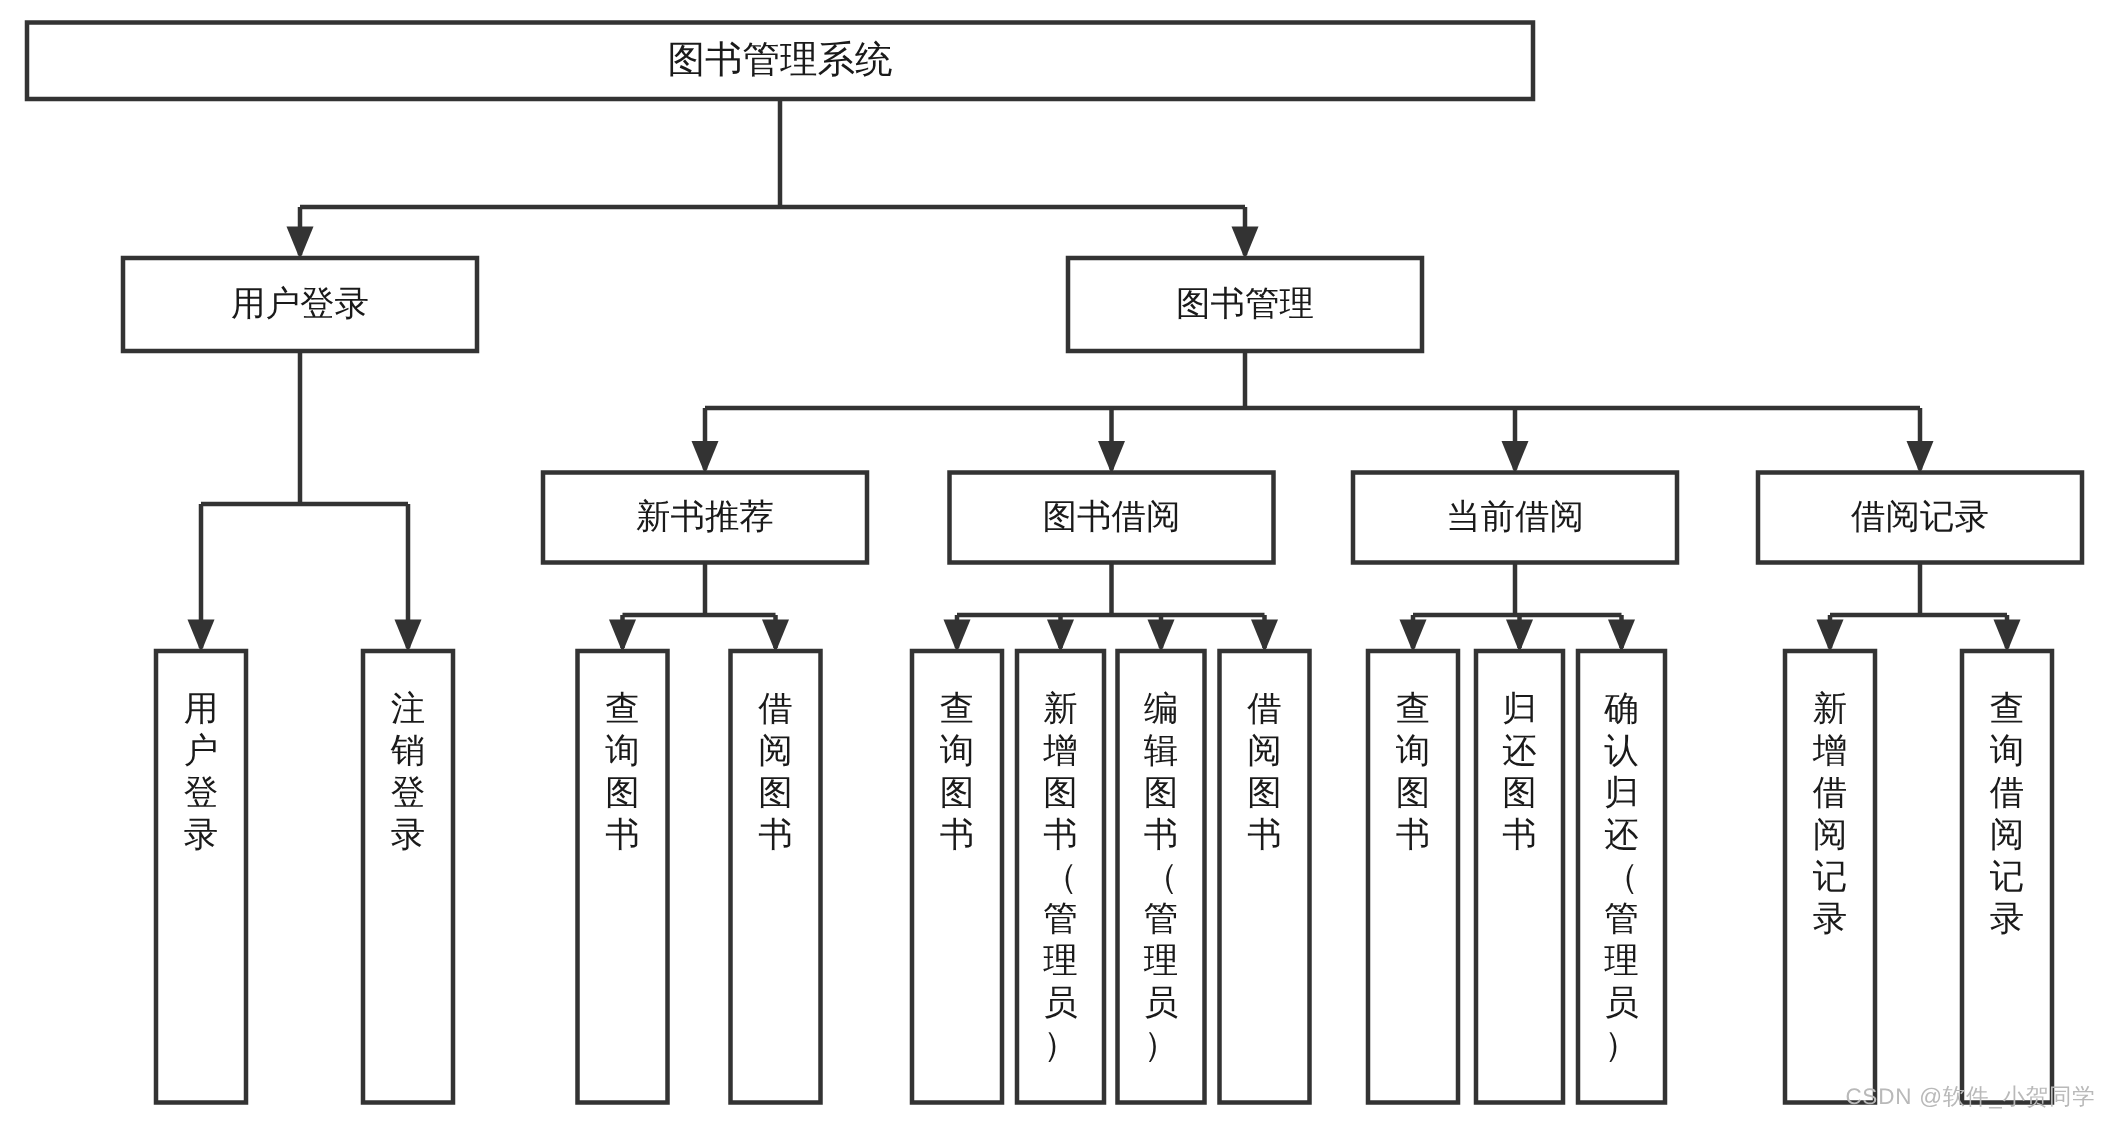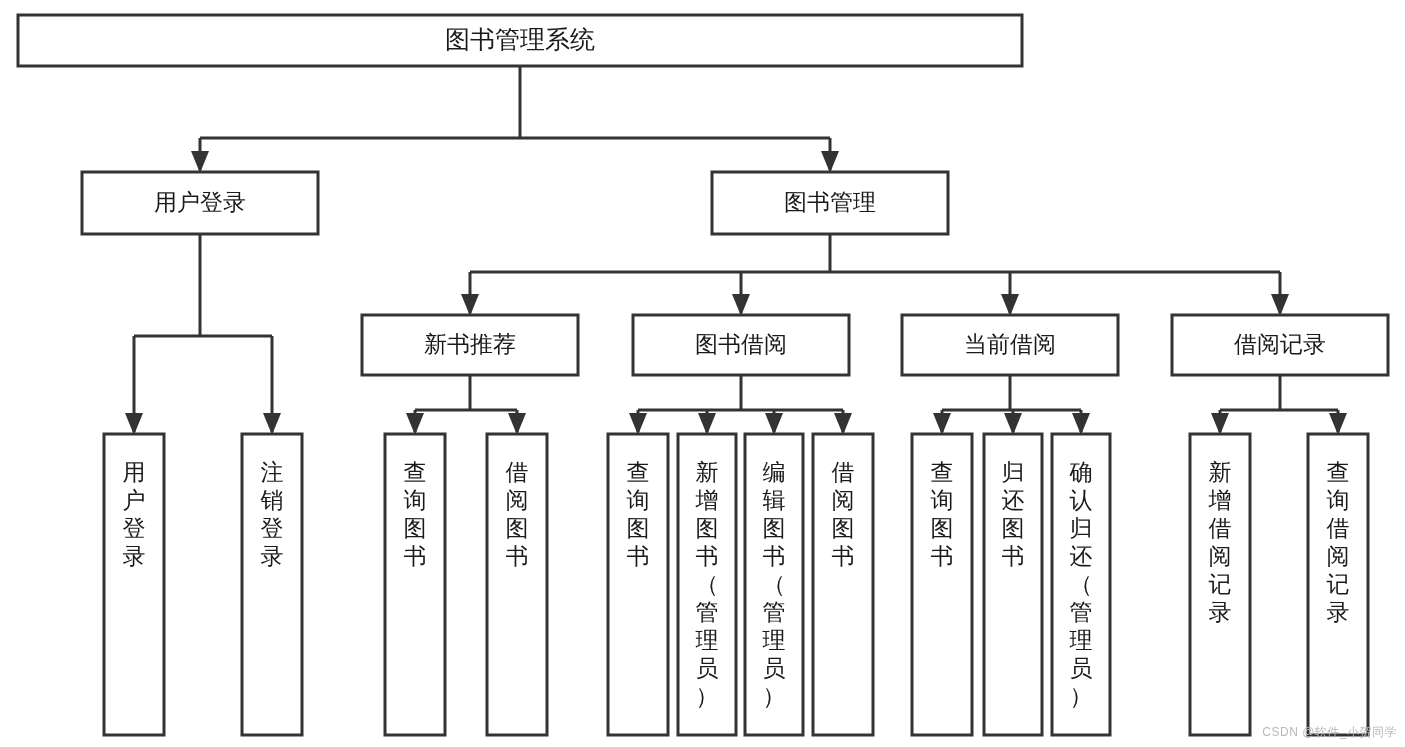--- a/index.html
+++ b/index.html
@@ -19,21 +19,21 @@
     text-anchor:middle;
     dominant-baseline:middle;
   }
   .lvl0-label{font-size:25px;}
   .lvl1-label{font-size:23px;}
   .lvl2-label{font-size:23px;}
   .watermark{
     position:absolute;
     right:8px;bottom:6px;
     font-family:"Liberation Sans","DejaVu Sans",sans-serif;
-    font-size:12px;
+    font-size:15px;
     color:#b9b9b9;
     white-space:nowrap;
     letter-spacing:.5px;
     margin-left:47px;
   }
 </style>
 </head>
 <body>
 
 <div id="diagram-root">

